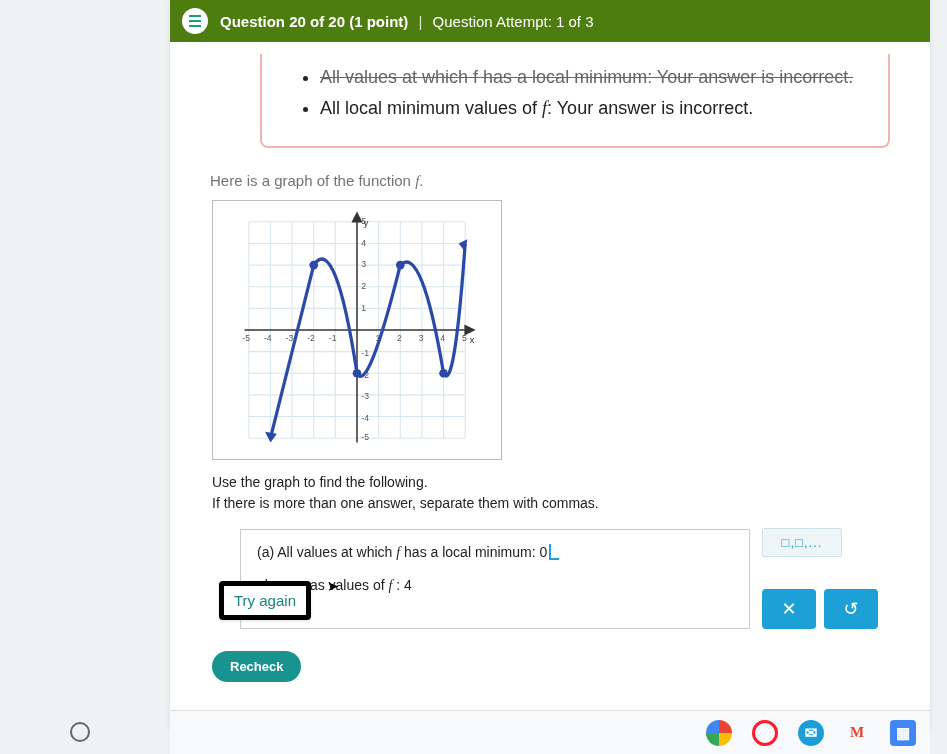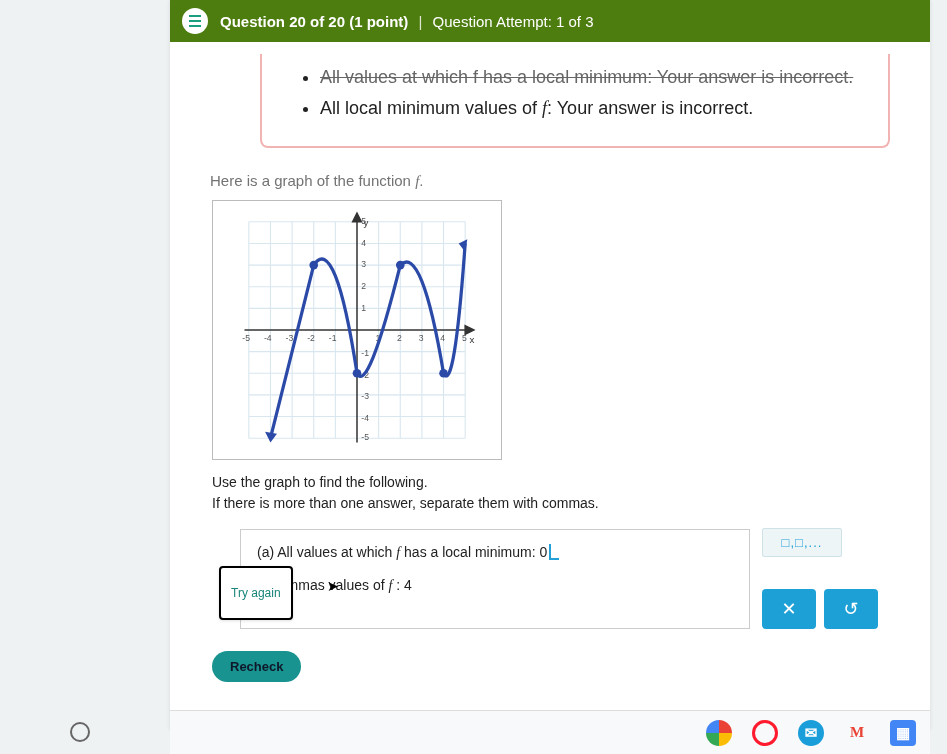--- a/index.html
+++ b/index.html
@@ -104,24 +104,24 @@
     width: 10px;
     height: 16px;
     vertical-align: -3px;
     margin-left: 2px;
   }
   .try-again {
     position: absolute;
     left: -22px;
     bottom: 8px;
     background: #fff;
-    border: 2px solid #000000;
+    border: 5px solid #000000;
     border-radius: 4px;
-    padding: 18px 10px;
-    font-size: 12px;
+    padding: 6px 10px;
+    font-size: 15px;
     color: #18847a;
     box-shadow: 0 1px 3px rgba(0,0,0,.12);
   }
   .cursor-arrow {
     position: absolute;
     left: 86px;
     bottom: 34px;
     font-size: 14px;
     color: #000;
     pointer-events:none;
@@ -156,21 +156,21 @@
     border-radius: 4px;
     display: flex;
     align-items: center;
     justify-content: center;
     font-size: 18px;
     cursor: pointer;
   }
   .recheck {
     margin: 22px 0 0 42px;
     background: #19938f;
-    color: #0f172a;
+    color: #ffffff;
     border: none;
     border-radius: 16px;
     padding: 8px 18px;
     font-size: 13px;
     font-weight: 600;
     cursor: pointer;
   }
   .taskbar {
     position: absolute;
     bottom: 0; left: 170px;

